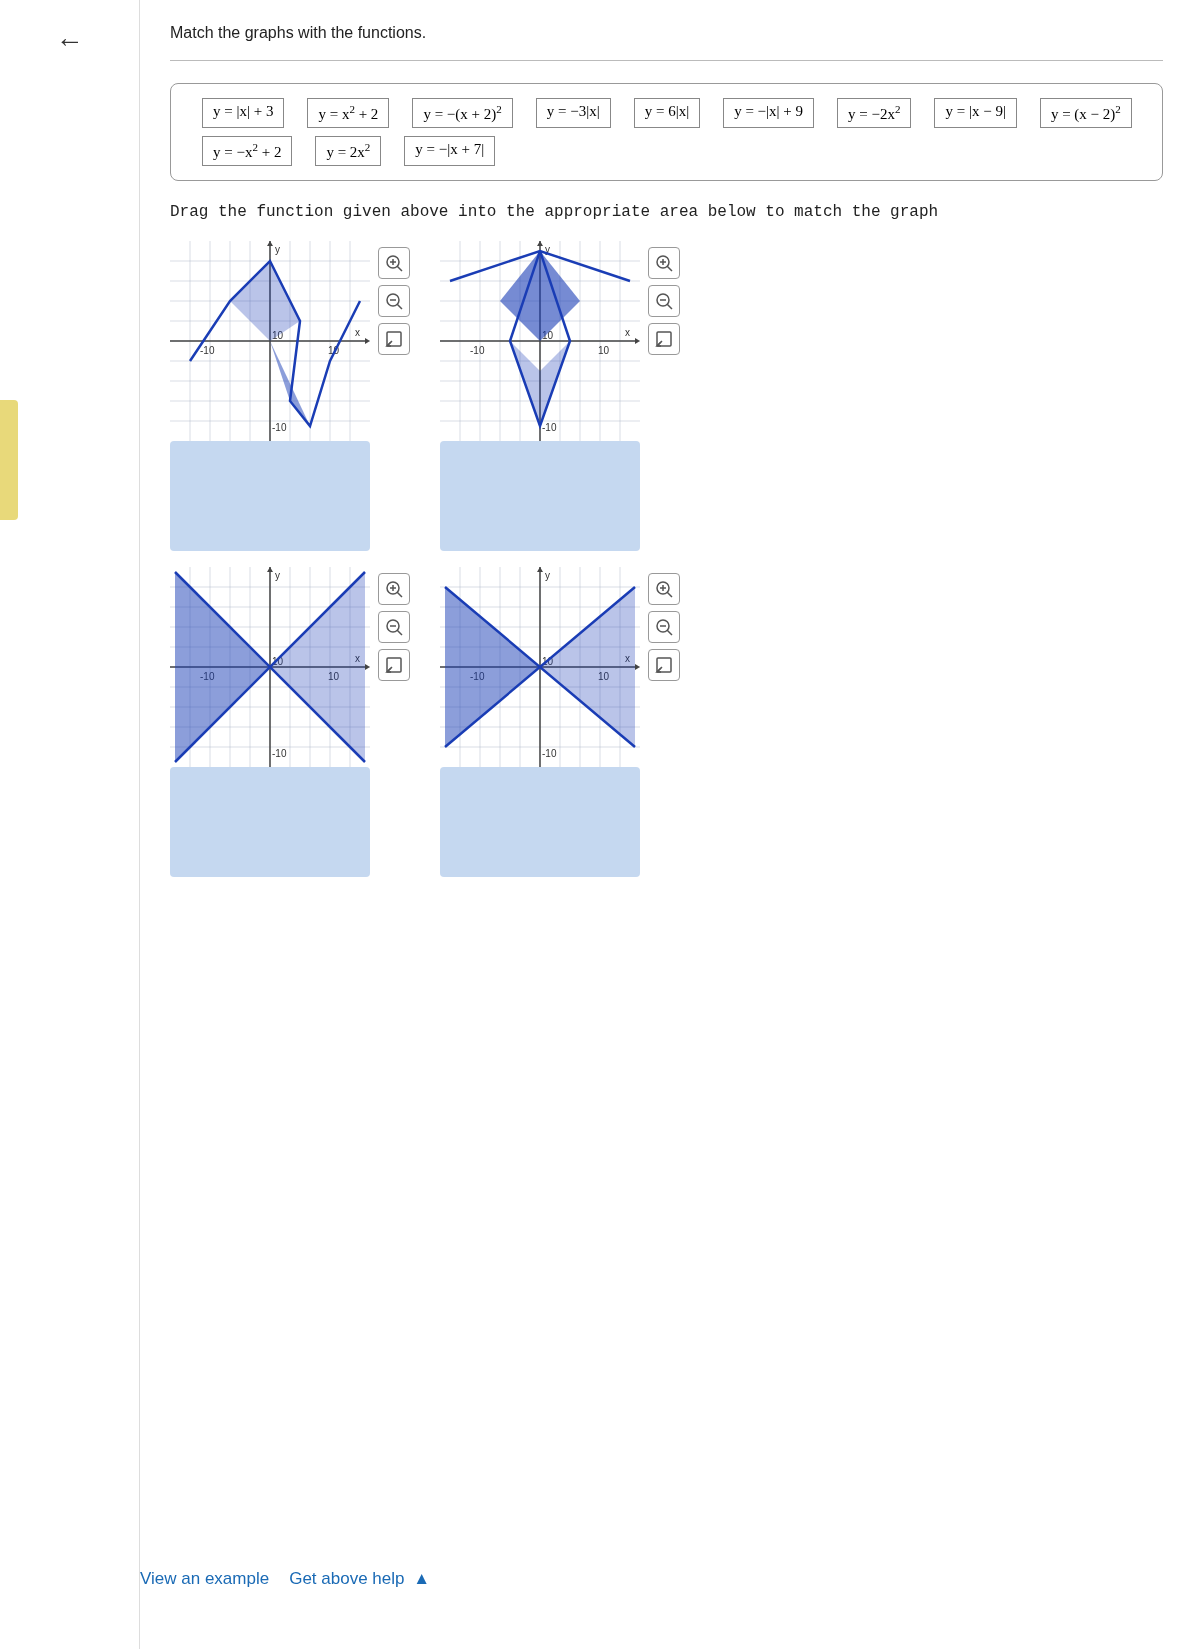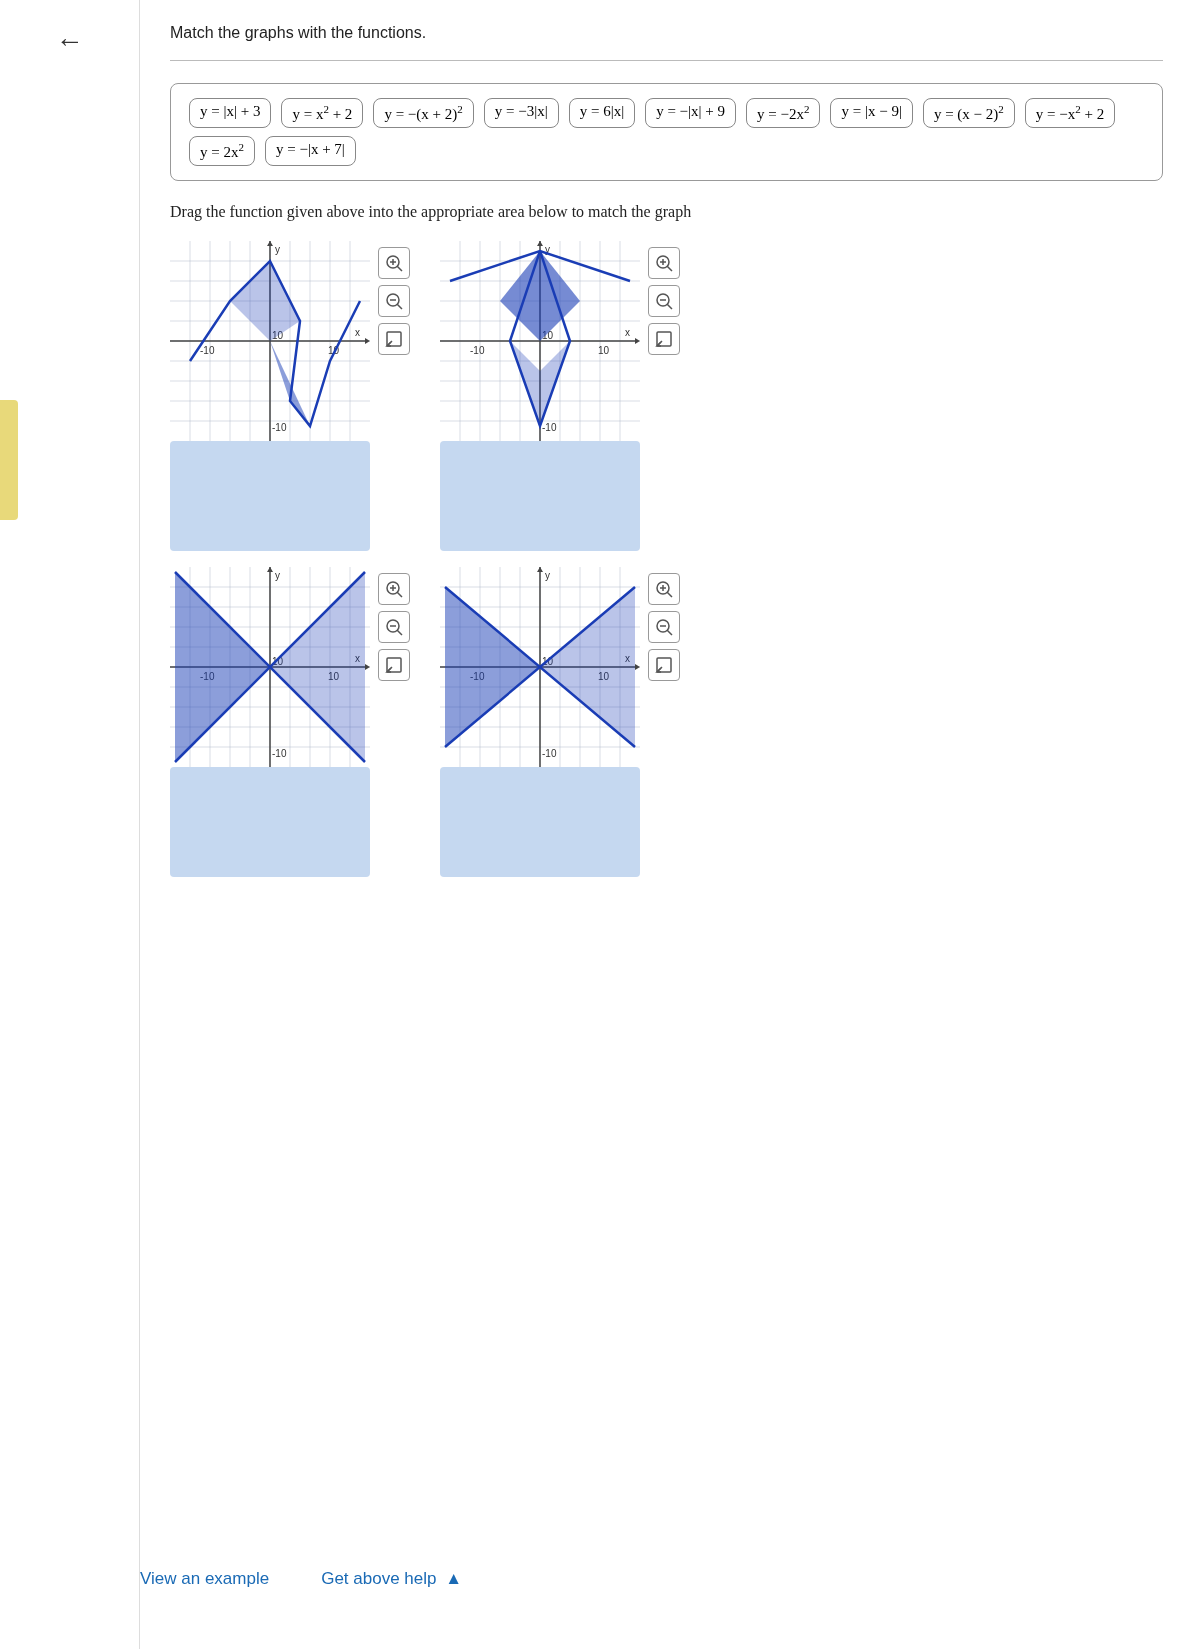--- a/index.html
+++ b/index.html
@@ -62,34 +62,35 @@
       border-radius: 8px;
       padding: 14px 18px;
       margin-bottom: 22px;
       display: flex;
       flex-wrap: wrap;
       gap: 8px 10px;
       background: #fff;
     }
     .func-chip {
       border: 1px solid #888;
-      border-radius: 8px;
+      border-radius: 0;
       padding: 4px 10px;
       font-size: 15px;
       background: #fff;
       cursor: grab;
       font-family: 'Times New Roman', Times, serif;
       white-space: nowrap;
+      margin-left: 13px;
     }
     .func-chip sup { font-size: 11px; vertical-align: super; }
     .drag-instruction {
       font-size: 16px;
       color: #222;
       margin-bottom: 20px;
-      font-family: Liberation Serif, serif;
+      font-family: Liberation Mono, monospace;
     }
     .graphs-section {
       display: flex;
       flex-direction: column;
       gap: 0;
     }
     .graph-row {
       display: flex;
       gap: 30px;
       margin-bottom: 16px;
@@ -128,21 +129,21 @@
       align-items: center;
       justify-content: center;
       font-size: 18px;
       color: #555;
     }
     .footer-links {
       position: absolute;
       bottom: 60px;
       left: 140px;
       display: flex;
-      gap: 52px;
+      gap: 20px;
       align-items: center;
     }
     .footer-link {
       color: #1a6ab5;
       font-size: 17px;
       font-family: Arial, sans-serif;
       cursor: pointer;
       font-weight: 500;
       text-decoration: none;
     }

